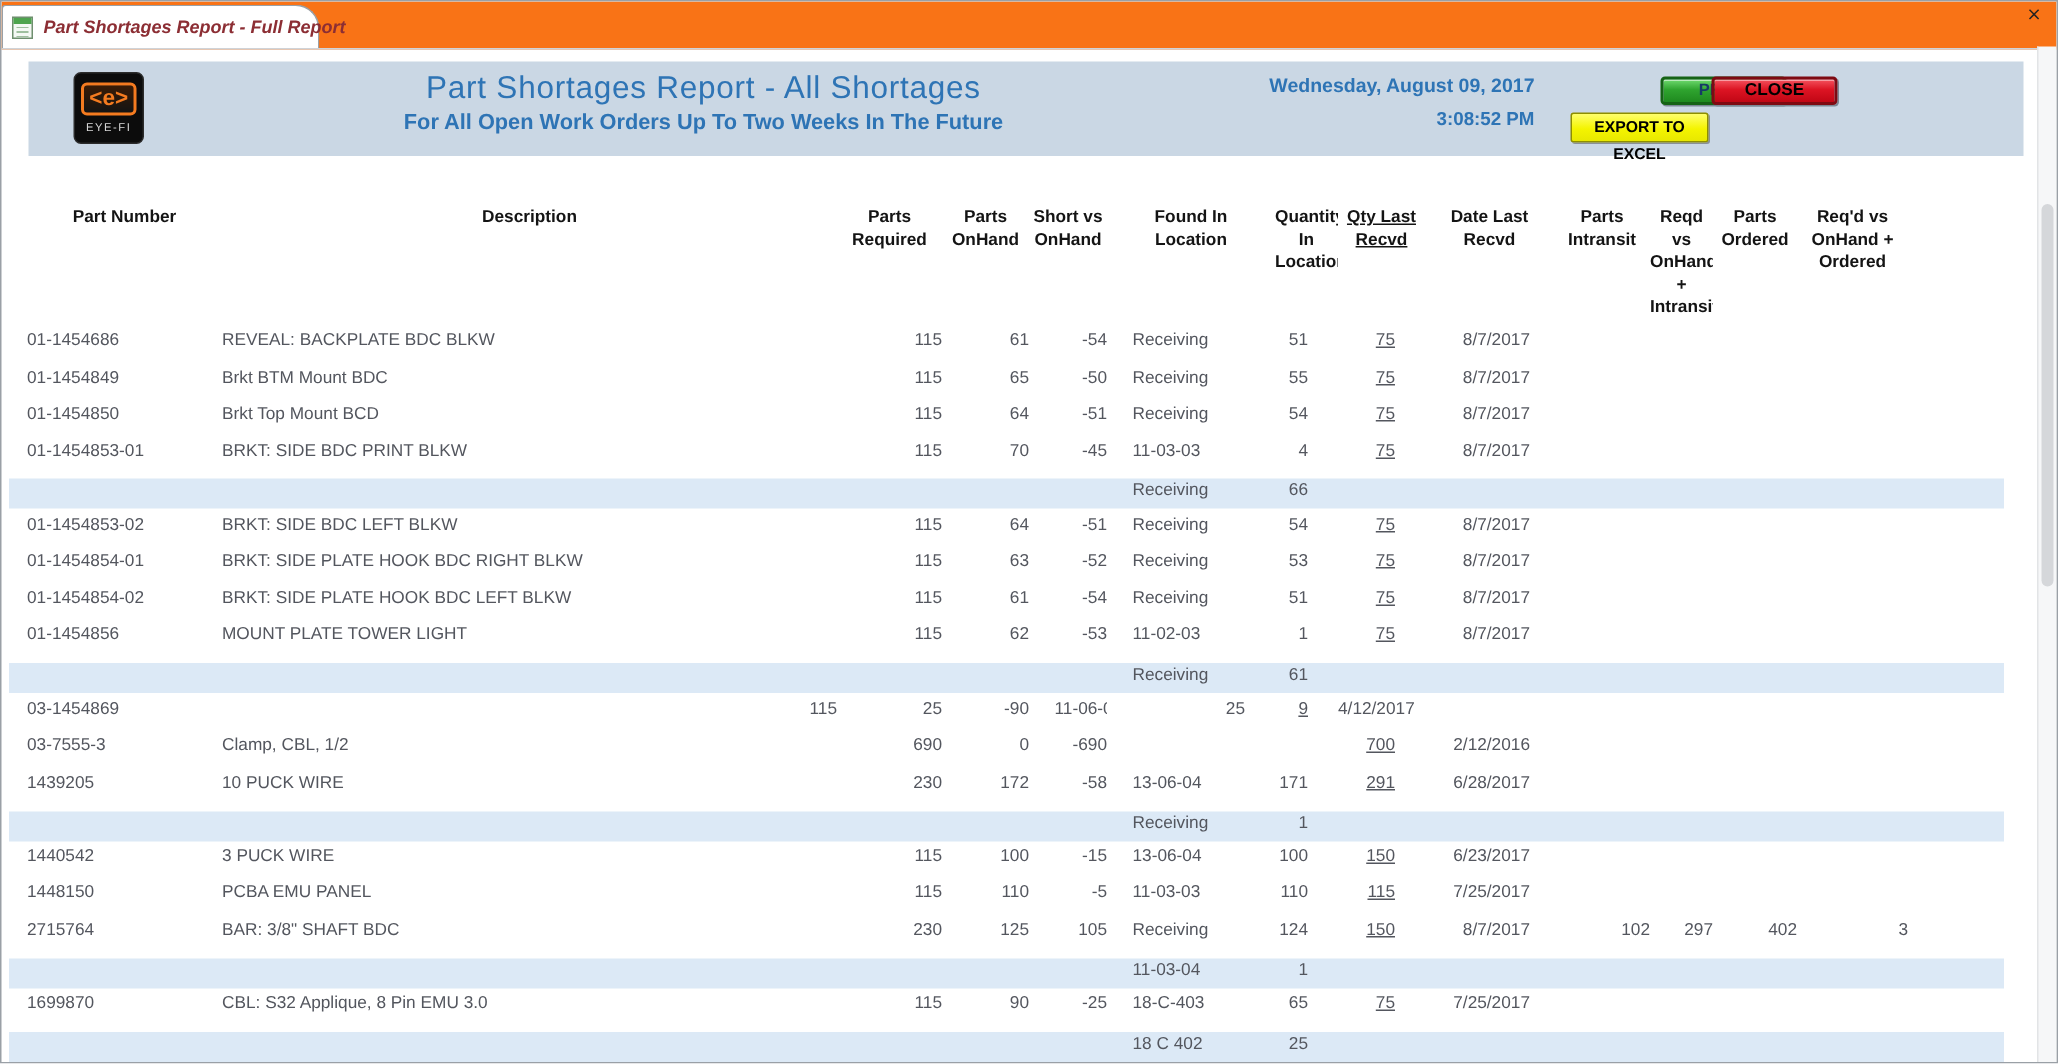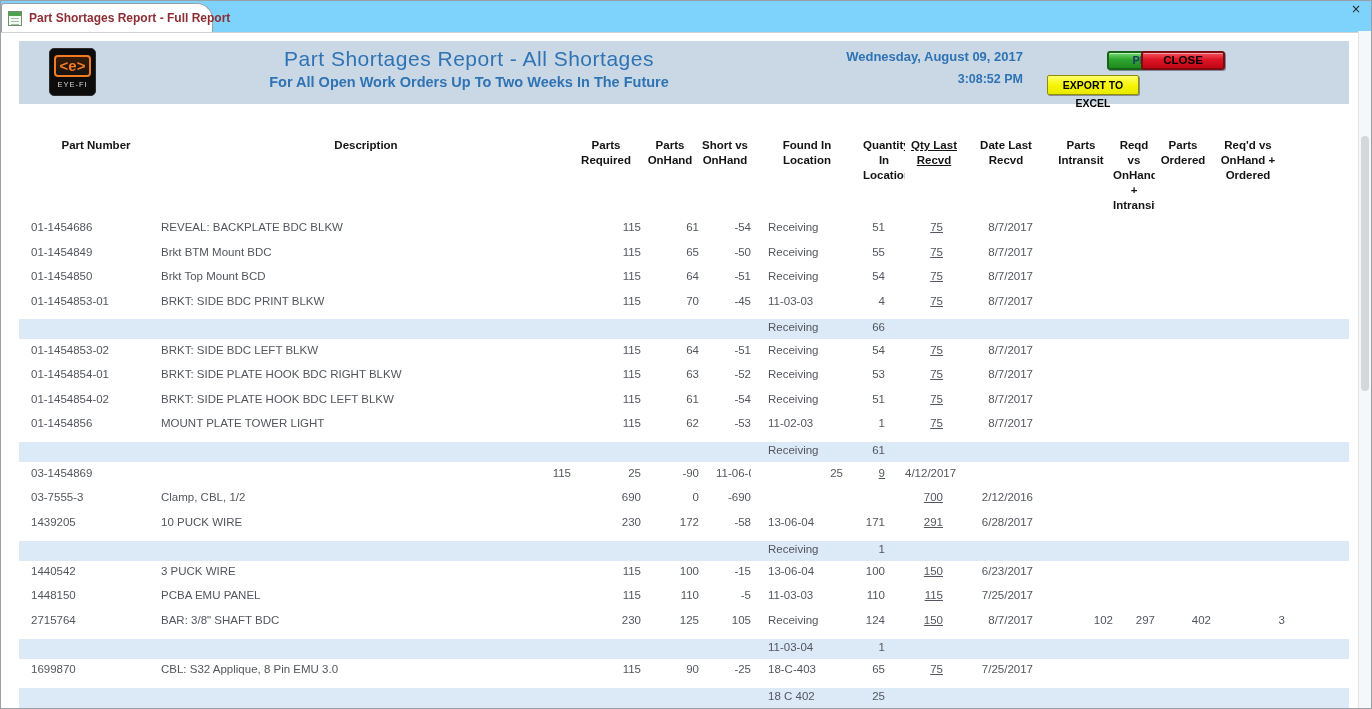--- a/index.html
+++ b/index.html
@@ -5,21 +5,21 @@
   * { margin:0; padding:0; box-sizing:border-box; }
   html,body { background:#ffffff; }
   body { font-family:"Liberation Sans", sans-serif; }
   .window {
     position:relative; width:1372px; height:709px; background:#ffffff;
     border:1px solid #9aa0a6; overflow:hidden;
   }
   
   .tabbar {
     position:absolute; left:0; top:0; width:100%; height:32px;
-    background:#7dd3fc; border-bottom:1px solid #cfd3d8;
+    background:#f97316; border-bottom:1px solid #cfd3d8;font-style:italic;
   }
   .doc-tab {
     position:absolute; left:0; top:2px; height:29px; width:212px;
     background:#ffffff; border:1px solid #9aa0a6; border-bottom:none;
     border-radius:3px 16px 0 0; display:flex; align-items:center; gap:7px;
     padding-left:6px; z-index:2;
   }
   .doc-tab-icon {
     width:14px; height:15px; background:#f4f8f4; border:1px solid #6f8f6f;
     position:relative; flex:0 0 auto;
@@ -75,21 +75,21 @@
     color:#000000; font-weight:bold; font-size:11.5px; line-height:15px;
   }
   .btn-export {
     left:1028px; top:34px; width:92px; height:20px;
     background:linear-gradient(#ffff6b, #f4f400 55%, #e8e800);
     border:1px solid #8e8e00; border-radius:2px;
     box-shadow:1px 1px 0 #8a9096;
     color:#000000; font-weight:bold; font-size:10.5px; line-height:18px;
   }
   
-  .report-table { position:absolute; left:18px; top:135px; width:1330px; }
+  .report-table { position:absolute; left:5px; top:135px; width:1330px; }
   .trow {
     display:grid;
     grid-template-columns:130px 410px 70px 58px 52px 112px 42px 58px 86px 64px 42px 56px 74px;
     padding-left:12px; align-items:start;
   }
   .thead { margin-bottom:6px; }
   .thead .cell {
     color:#141414; font-weight:bold; font-size:11.5px; line-height:15px;
     text-align:center; white-space:pre-line; padding-top:2px;
   }

